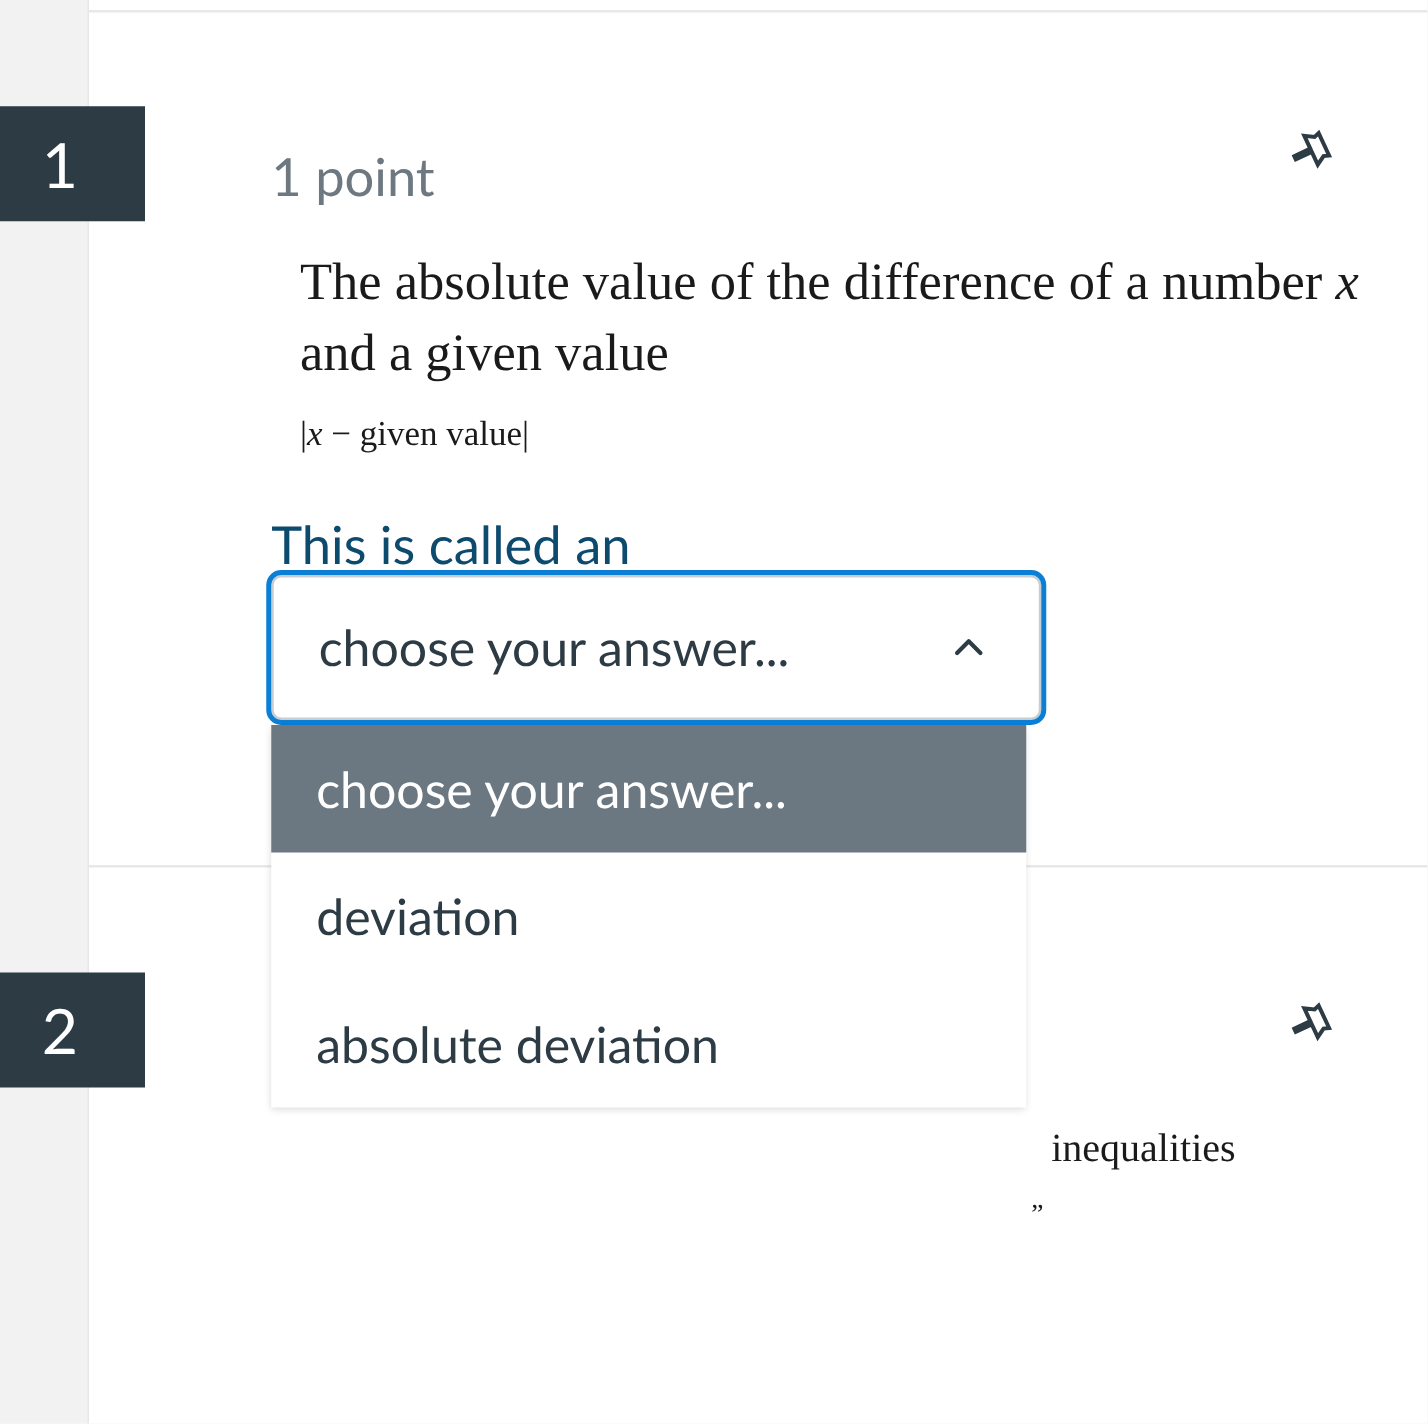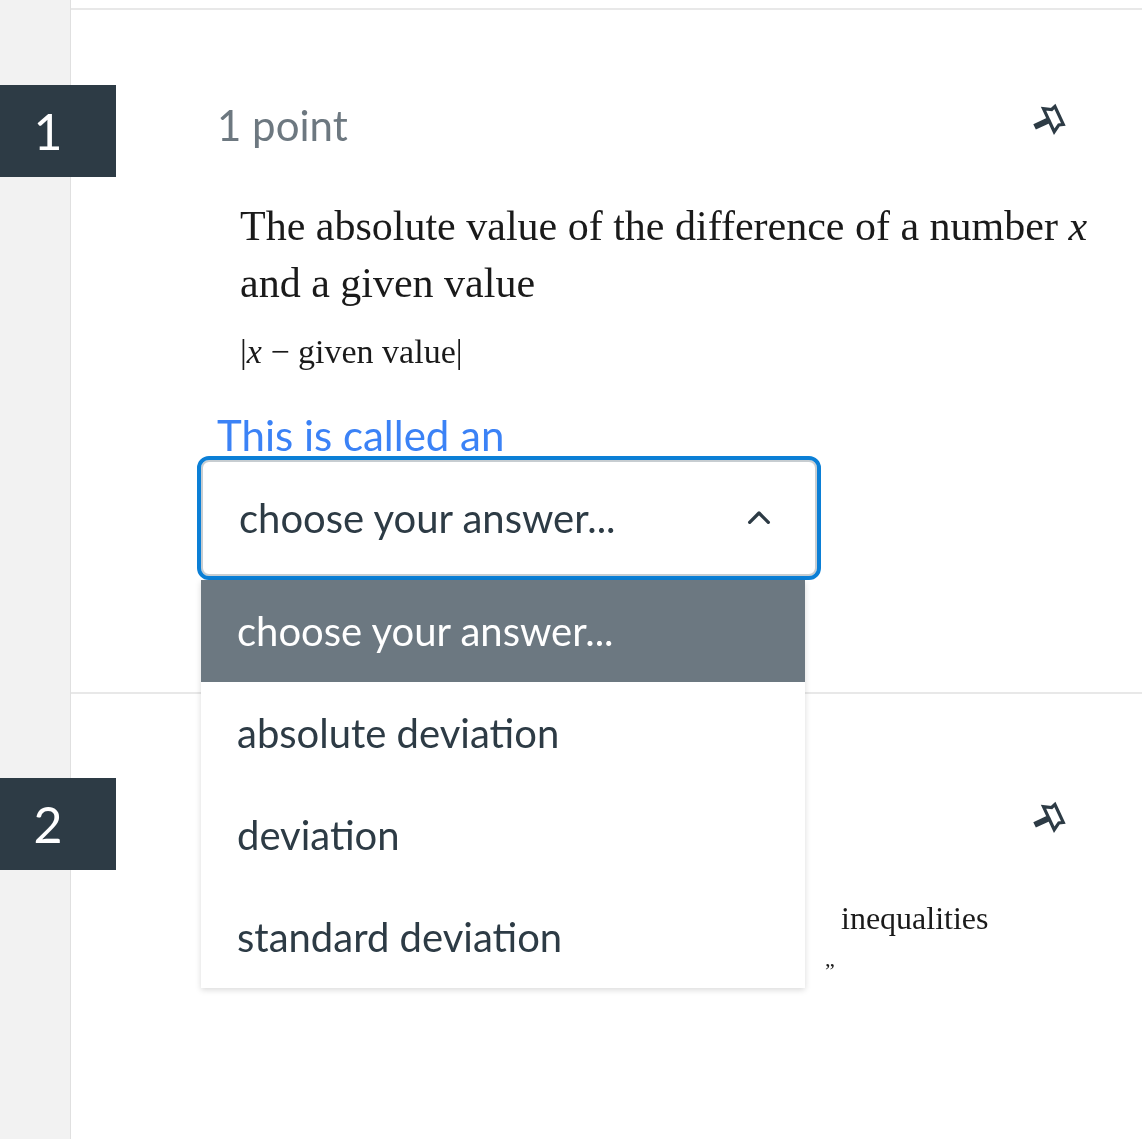--- a/index.html
+++ b/index.html
@@ -45,21 +45,21 @@
     font-size: 50px;
     display: flex;
     align-items: center;
     justify-content: center;
   }
   .q1-badge { left: -20px; top: 85px; }
   .q2-badge { left: -20px; top: 778px; }
   .points {
     position: absolute;
     left: 146px;
-    top: 100px;
+    top: 116px;
     font-size: 42px;
     color: #6d7880;
   }
   .pin-btn {
     position: absolute;
     width: 48px;
     height: 48px;
     background: transparent;
     border: none;
     padding: 0;
@@ -75,36 +75,36 @@
     width: 860px;
     font-family: "Times New Roman", Times, serif;
     font-size: 42px;
     color: #1a1a1a;
     line-height: 1.35;
     margin-left: 23px;
   }
   .formula {
     margin-top: 18px;
     font-family: "Times New Roman", Times, serif;
-    font-size: 34px;
+    font-size: 28px;
   }
   .formula .bar { font-family: "Times New Roman", serif; }
   .formula .xvar { font-style: italic; }
   .prompt {
     position: absolute;
     left: 146px;
     top: 410px;
     font-family: "Lato","Helvetica Neue",Arial,sans-serif;
     font-size: 42px;
-    color: #3b82f6;
+    color: #0c4a6e;
     text-underline-offset: 6px;
   }
   .dropdown {
     position: absolute;
-    left: 130px;
+    left: 146px;
     top: 460px;
     width: 721px;
   }
   .dd-button {
     width: 616px;
     height: 116px;
     border: 2px solid #c7cdd1;
     border-radius: 8px;
     outline: 4px solid #0b7fd6;
     outline-offset: 0;
@@ -196,23 +196,22 @@
       <div class="dd-button">
         <span>choose your answer...</span>
         <span class="dd-chevron">
           <svg viewBox="0 0 24 24" fill="none" stroke="#2d3b45" stroke-width="2.5" stroke-linecap="round" stroke-linejoin="round">
             <polyline points="5 16 12 9 19 16"></polyline>
           </svg>
         </span>
       </div>
       <div class="dd-list">
         <div class="dd-item selected">choose your answer...</div>
+        <div class="dd-item">deviation</div>
         <div class="dd-item">absolute deviation</div>
-        <div class="dd-item">deviation</div>
-        <div class="dd-item">standard deviation</div>
       </div>
     </div>
 
     <div class="hr-mid"></div>
 
     <button class="pin-btn pin2" aria-label="pin">
       <span>
         <svg viewBox="0 0 24 24" fill="none" stroke="#2d3b45" stroke-width="1.6">
           <path d="M14 3l7 7-2 1-1 4-4-4-5 5-1-1 5-5-4-4 4-1 1-2z" transform="rotate(20 12 12)"></path>
         </svg>

